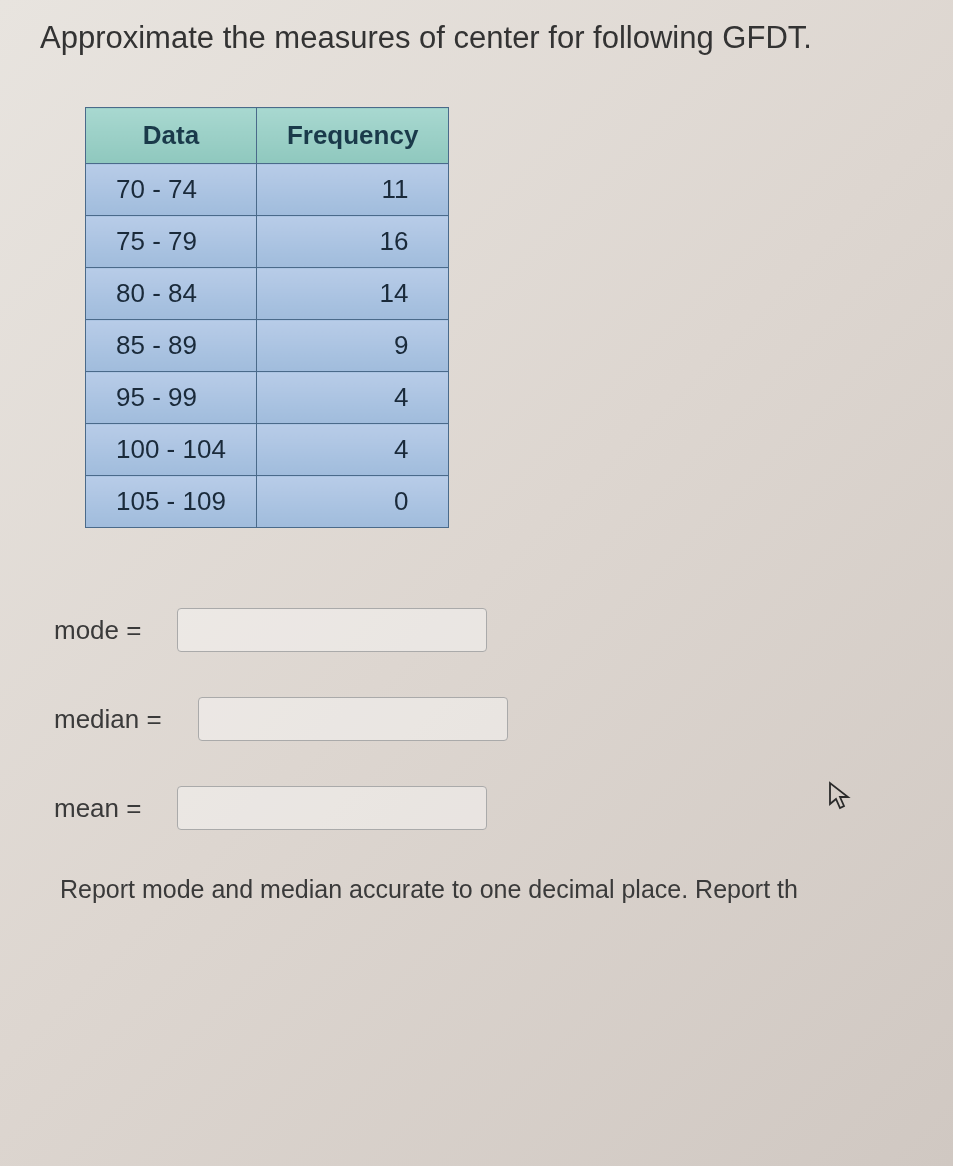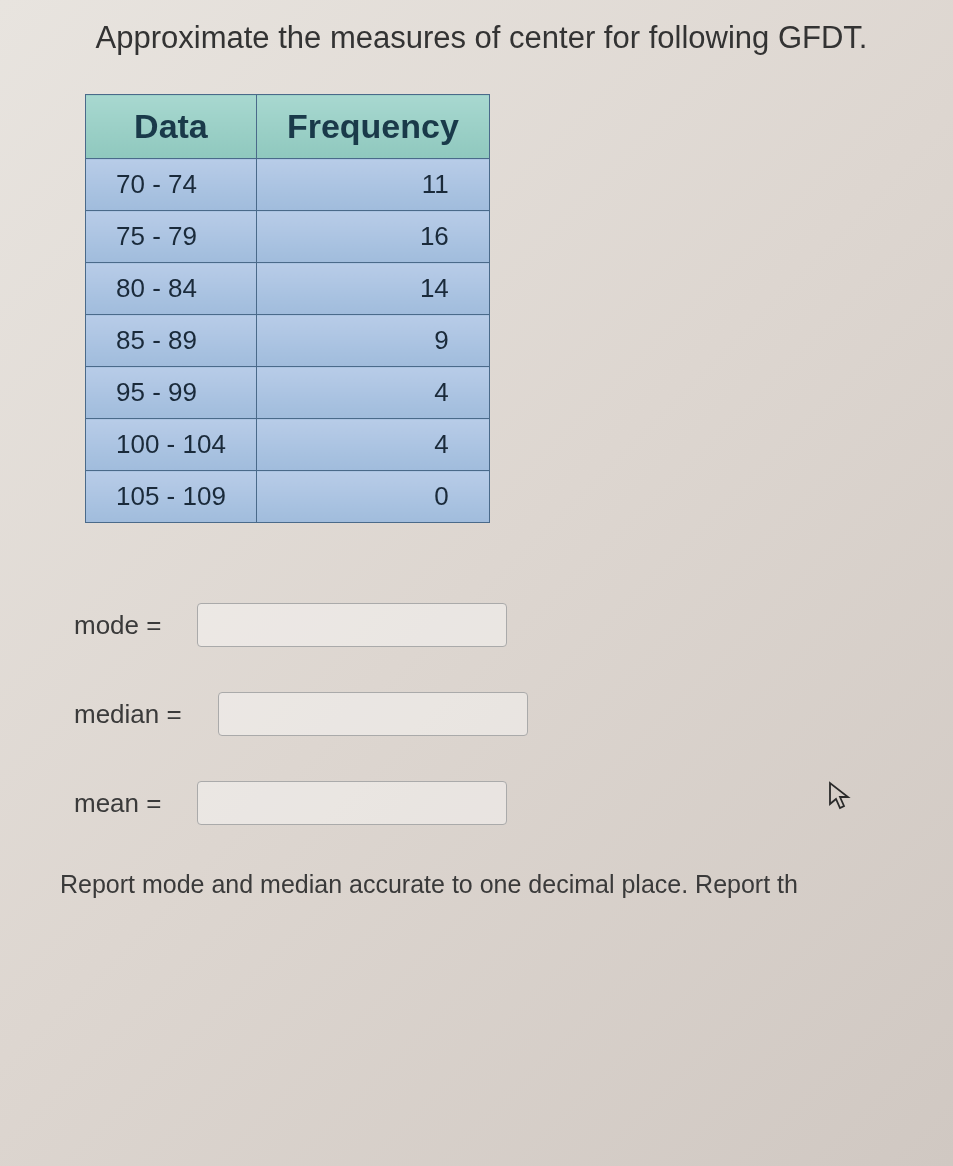--- a/index.html
+++ b/index.html
@@ -13,35 +13,34 @@
       padding: 20px 30px;
       width: 953px;
       height: 1166px;
       color: #2a2a2a;
       position: relative;
     }
     .heading {
       font-size: 31px;
       font-weight: 400;
       color: #333;
-      margin-bottom: 38px;
+      margin-bottom: 51px;
       padding-left: 10px;
-      text-align: center;
     }
     .data-table {
       border-collapse: collapse;
       margin-left: 55px;
       margin-bottom: 80px;
       border: 1px solid #4a6a8a;
     }
     .data-table th {
       background: linear-gradient(to bottom, #a8d8d0, #8fc8be);
       color: #1a3a4a;
       font-weight: bold;
-      font-size: 34px;
+      font-size: 26px;
       padding: 12px 30px;
       border: 1px solid #4a6a8a;
       text-align: center;
     }
     .data-table td {
       background: linear-gradient(to bottom, #b8cce8, #a0bcdc);
       color: #1a2a3a;
       font-size: 26px;
       padding: 10px 30px;
       border: 1px solid #4a6a8a;
@@ -53,21 +52,21 @@
     }
     .data-table td.freq-cell {
       text-align: right;
       min-width: 170px;
       padding-right: 40px;
     }
     .input-row {
       display: flex;
       align-items: center;
       margin-bottom: 45px;
-      margin-left: 44px;
+      margin-left: 24px;
       gap: 28px;
     }
     .input-label {
       font-size: 26px;
       color: #3a3a3a;
       margin-right: 8px;
     }
     .input-field {
       background: rgba(255,255,255,0.4);
       border: 1px solid #aaa;

